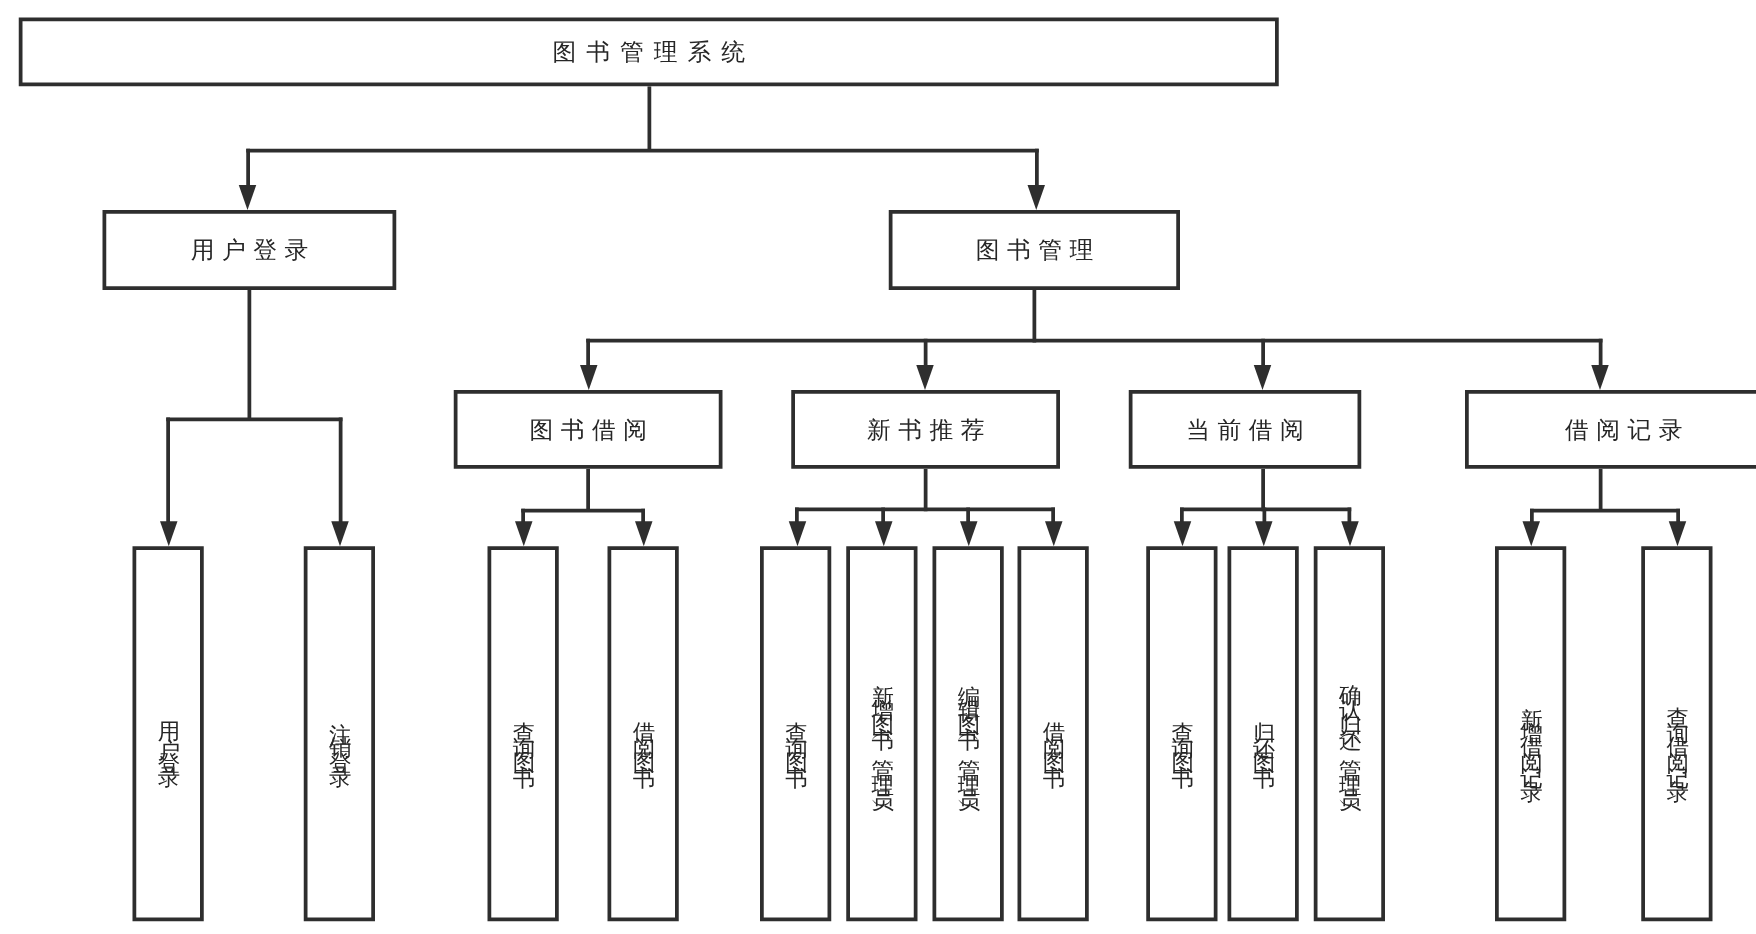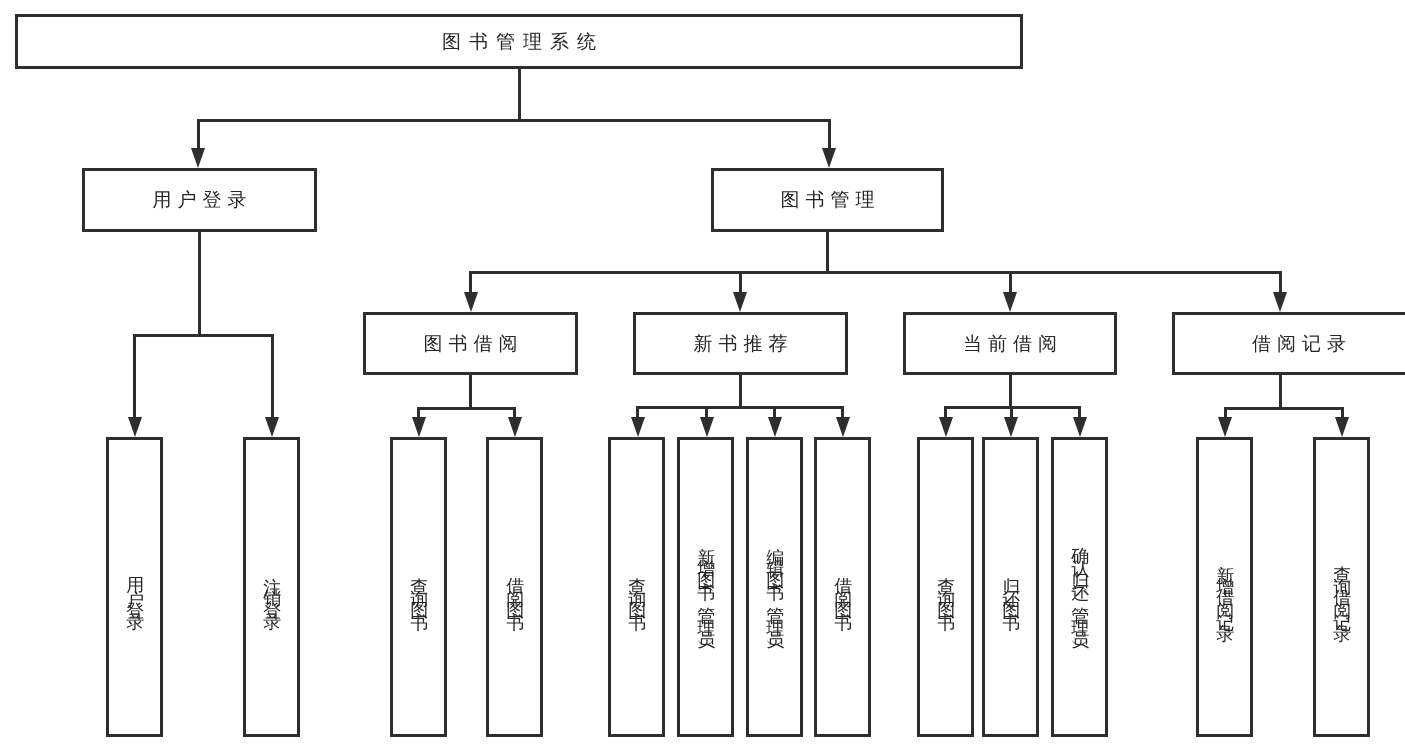--- a/index.html
+++ b/index.html
@@ -45,21 +45,21 @@
   <div class="box hbox" style="left:711px;top:168px;width:233px;height:64px;">
     <span>图书管理</span>
   </div>
 
   <div class="box hbox" style="left:363px;top:312px;width:215px;height:63px;">
     <span>图书借阅</span>
   </div>
   <div class="box hbox" style="left:633px;top:312px;width:215px;height:63px;">
     <span>新书推荐</span>
   </div>
-  <div class="box hbox" style="left:903px;top:312px;width:214px;height:63px;font-family:Liberation Serif, serif;">
+  <div class="box hbox" style="left:903px;top:312px;width:186px;height:63px;font-family:Liberation Serif, serif;">
     <span>当前借阅</span>
   </div>
   <div class="box hbox" style="left:1172px;top:312px;width:254px;height:63px;">
     <span>借阅记录</span>
   </div>
 
   <div class="box leaf" style="left:106px;top:437px;width:57px;height:300px;">
     <span>用户登录</span>
   </div>
   <div class="box leaf" style="left:243px;top:437px;width:57px;height:300px;">

